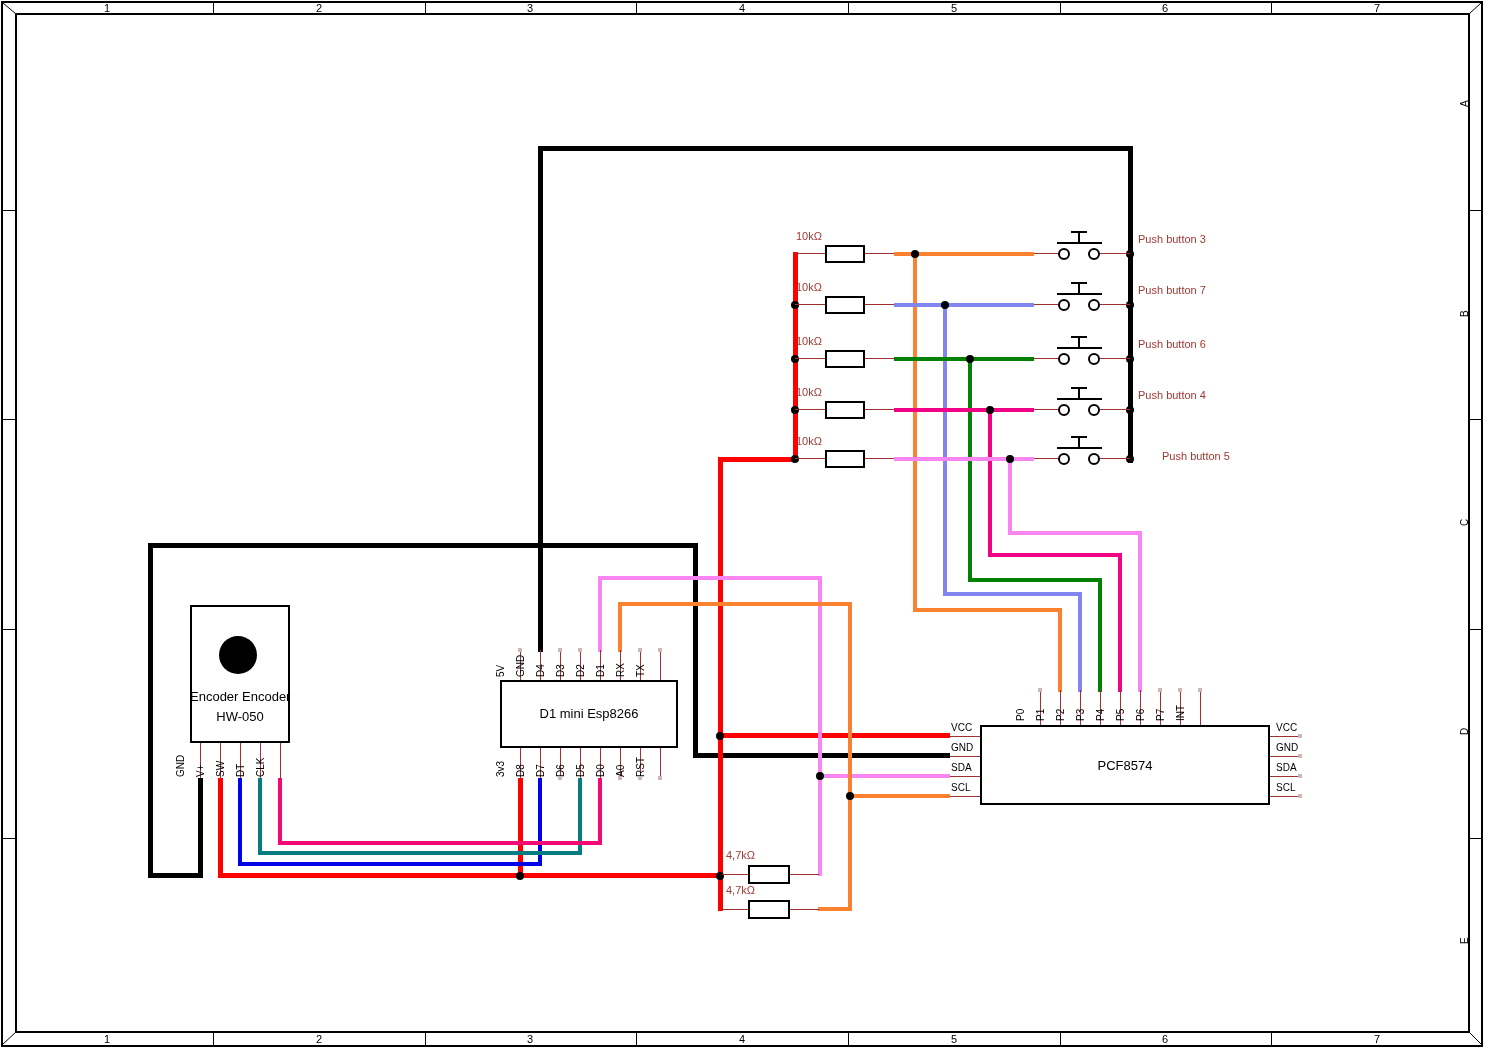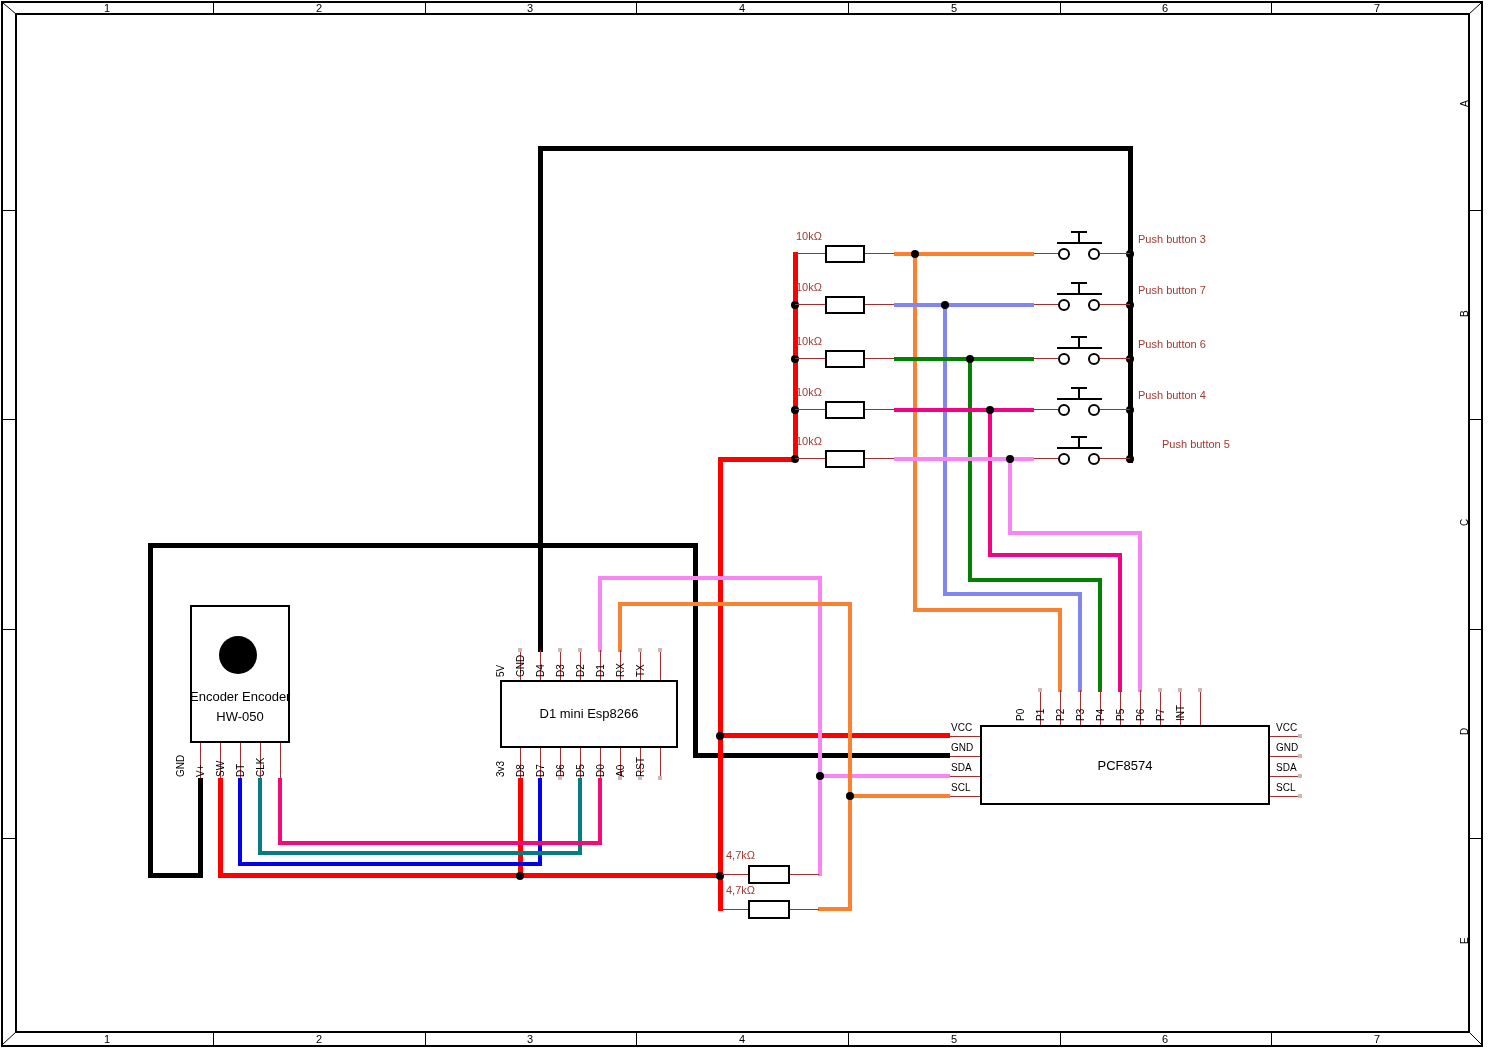--- a/index.html
+++ b/index.html
@@ -238,21 +238,21 @@
   <div class="thin" style="left:795px;top:458px;width:30px;height:1px;"></div>
   <div class="rbox" style="left:825px;top:450px;width:40px;height:18px;"></div>
   <div class="thin" style="left:865px;top:458px;width:29px;height:1px;"></div>
   <div class="thin" style="left:1034px;top:458px;width:24px;height:1px;"></div>
   <div class="w k" style="left:1057px;top:447px;width:45px;height:2px;"></div>
   <div class="w k" style="left:1078px;top:437px;width:2px;height:10px;"></div>
   <div class="w k" style="left:1071px;top:436px;width:16px;height:2px;"></div>
   <div class="circ" style="left:1058px;top:453px;"></div>
   <div class="circ" style="left:1088px;top:453px;"></div>
   <div class="thin" style="left:1100px;top:458px;width:30px;height:1px;"></div>
-  <div class="rlabel" style="left:1138px;top:438px;padding-left:24px;">Push button 5</div>
+  <div class="rlabel" style="left:1138px;top:450px;padding-left:24px;">Push button 5</div>
 
   <div class="rlabel" style="left:726px;top:849px;">4,7kΩ</div>
   <div class="thin" style="left:722px;top:874px;width:26px;height:1px;"></div>
   <div class="rbox" style="left:748px;top:865px;width:42px;height:19px;"></div>
   <div class="thin" style="left:790px;top:874px;width:29px;height:1px;"></div>
   <div class="rlabel" style="left:726px;top:884px;">4,7kΩ</div>
   <div class="thin" style="left:722px;top:909px;width:26px;height:1px;"></div>
   <div class="rbox" style="left:748px;top:900px;width:42px;height:19px;"></div>
   <div class="thin" style="left:790px;top:909px;width:29px;height:1px;"></div>
 

